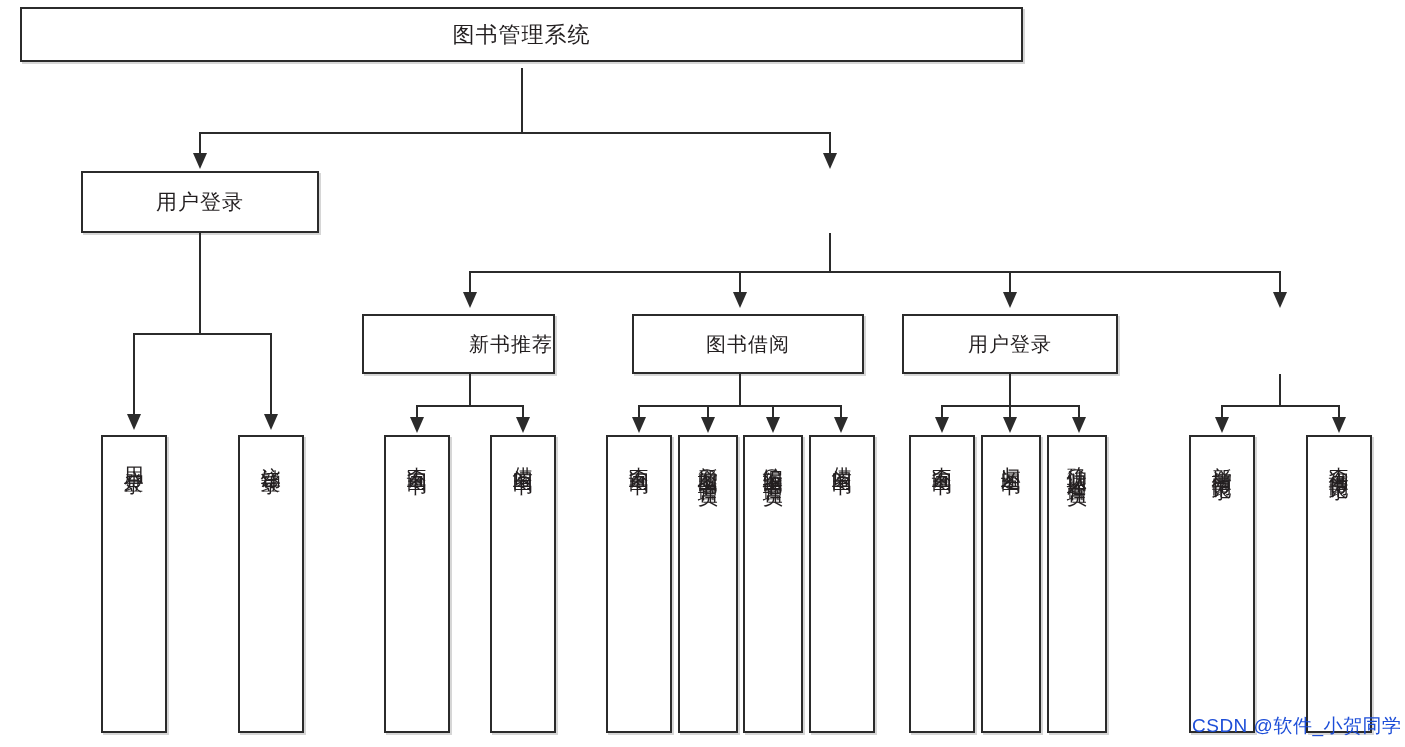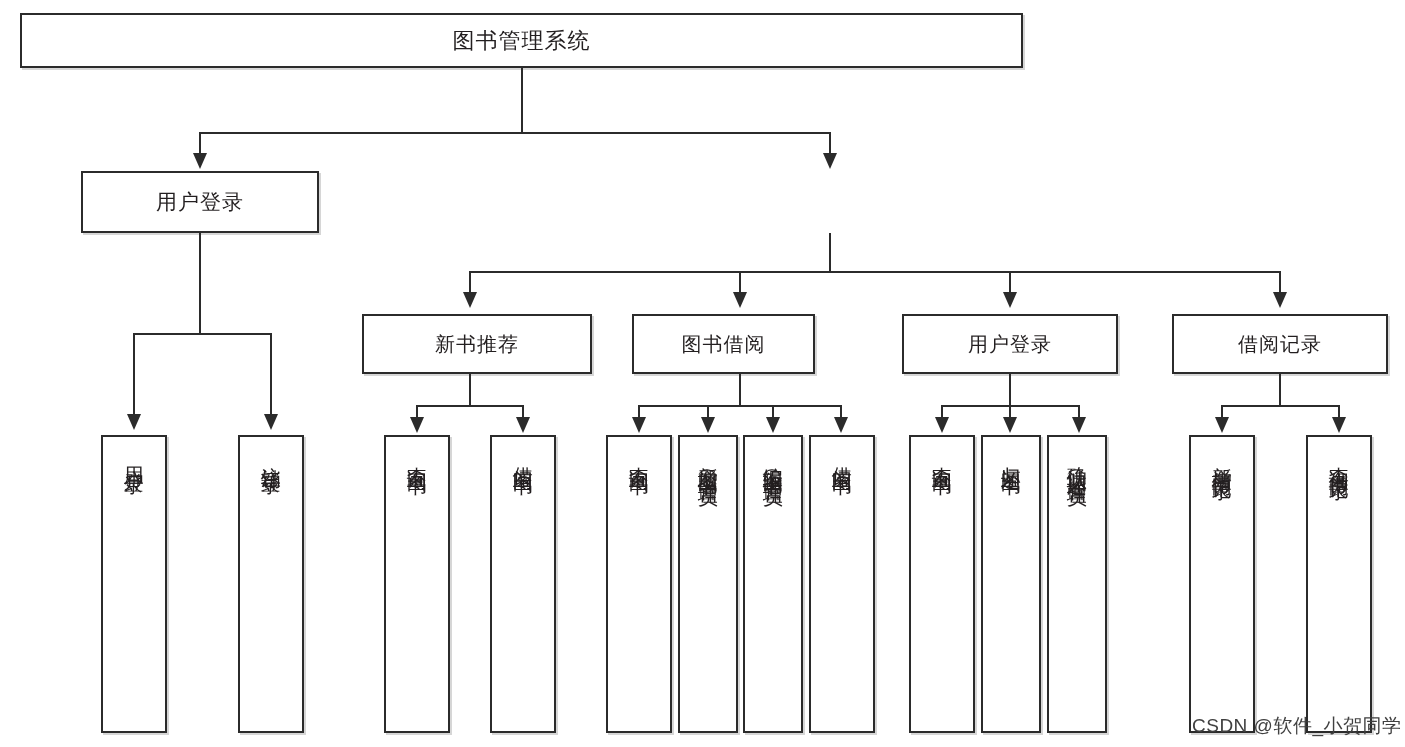--- a/index.html
+++ b/index.html
@@ -72,33 +72,33 @@
     width: 0;
     height: 0;
     border-left: 7px solid transparent;
     border-right: 7px solid transparent;
     border-top: 16px solid #2b2b2b;
   }
 
   
   #watermark {
     position: absolute;
-    color: #404040;
+    color: #1d4ed8;
     font-size: 19px;
     letter-spacing: 0.5px;
     white-space: nowrap;
     pointer-events: none;
   }
 </style>
 </head>
 <body>
 
 <div id="canvas">
 
-  <div class="node root" style="left:20px; top:13px; width:1003px; height:55px;">
+  <div class="node root" style="left:20px; top:7px; width:1003px; height:55px;">
     <span class="label">图书管理系统</span>
   </div>
 
   <div class="vline" style="left:521px; top:68px; width:2px; height:65px;"></div>
 
   <div class="hline" style="left:199px; top:132px; width:632px; height:2px;"></div>
 
   <div class="vline" style="left:199px; top:132px; width:2px; height:22px;"></div>
   <div class="arrow" style="left:193px; top:153px;"></div>
   <div class="vline" style="left:829px; top:132px; width:2px; height:22px;"></div>
@@ -119,31 +119,28 @@
   <div class="hline" style="left:469px; top:271px; width:812px; height:2px;"></div>
   <div class="vline" style="left:469px; top:271px; width:2px; height:22px;"></div>
   <div class="arrow" style="left:463px; top:292px;"></div>
   <div class="vline" style="left:739px; top:271px; width:2px; height:22px;"></div>
   <div class="arrow" style="left:733px; top:292px;"></div>
   <div class="vline" style="left:1009px; top:271px; width:2px; height:22px;"></div>
   <div class="arrow" style="left:1003px; top:292px;"></div>
   <div class="vline" style="left:1279px; top:271px; width:2px; height:22px;"></div>
   <div class="arrow" style="left:1273px; top:292px;"></div>
 
-  <div class="node level3" style="left:362px; top:314px; width:230px; height:60px;">
+  <div class="node level3" style="left:362px; top:314px; width:193px; height:60px;justify-content:flex-end;">
     <span class="label">新书推荐</span>
   </div>
-  <div class="node level3" style="left:632px; top:314px; width:183px; height:60px;">
+  <div class="node level3" style="left:632px; top:314px; width:232px; height:60px;">
     <span class="label">图书借阅</span>
   </div>
   <div class="node level3" style="left:902px; top:314px; width:216px; height:60px;">
     <span class="label">用户登录</span>
-  </div>
-  <div class="node level3" style="left:1172px; top:314px; width:216px; height:60px;">
-    <span class="label">借阅记录</span>
   </div>
 
   <div class="vline" style="left:469px; top:374px; width:2px; height:32px;"></div>
   <div class="hline" style="left:416px; top:405px; width:108px; height:2px;"></div>
   <div class="vline" style="left:416px; top:405px; width:2px; height:13px;"></div>
   <div class="arrow" style="left:410px; top:417px;"></div>
   <div class="vline" style="left:522px; top:405px; width:2px; height:13px;"></div>
   <div class="arrow" style="left:516px; top:417px;"></div>
 
   <div class="vline" style="left:739px; top:374px; width:2px; height:32px;"></div>

